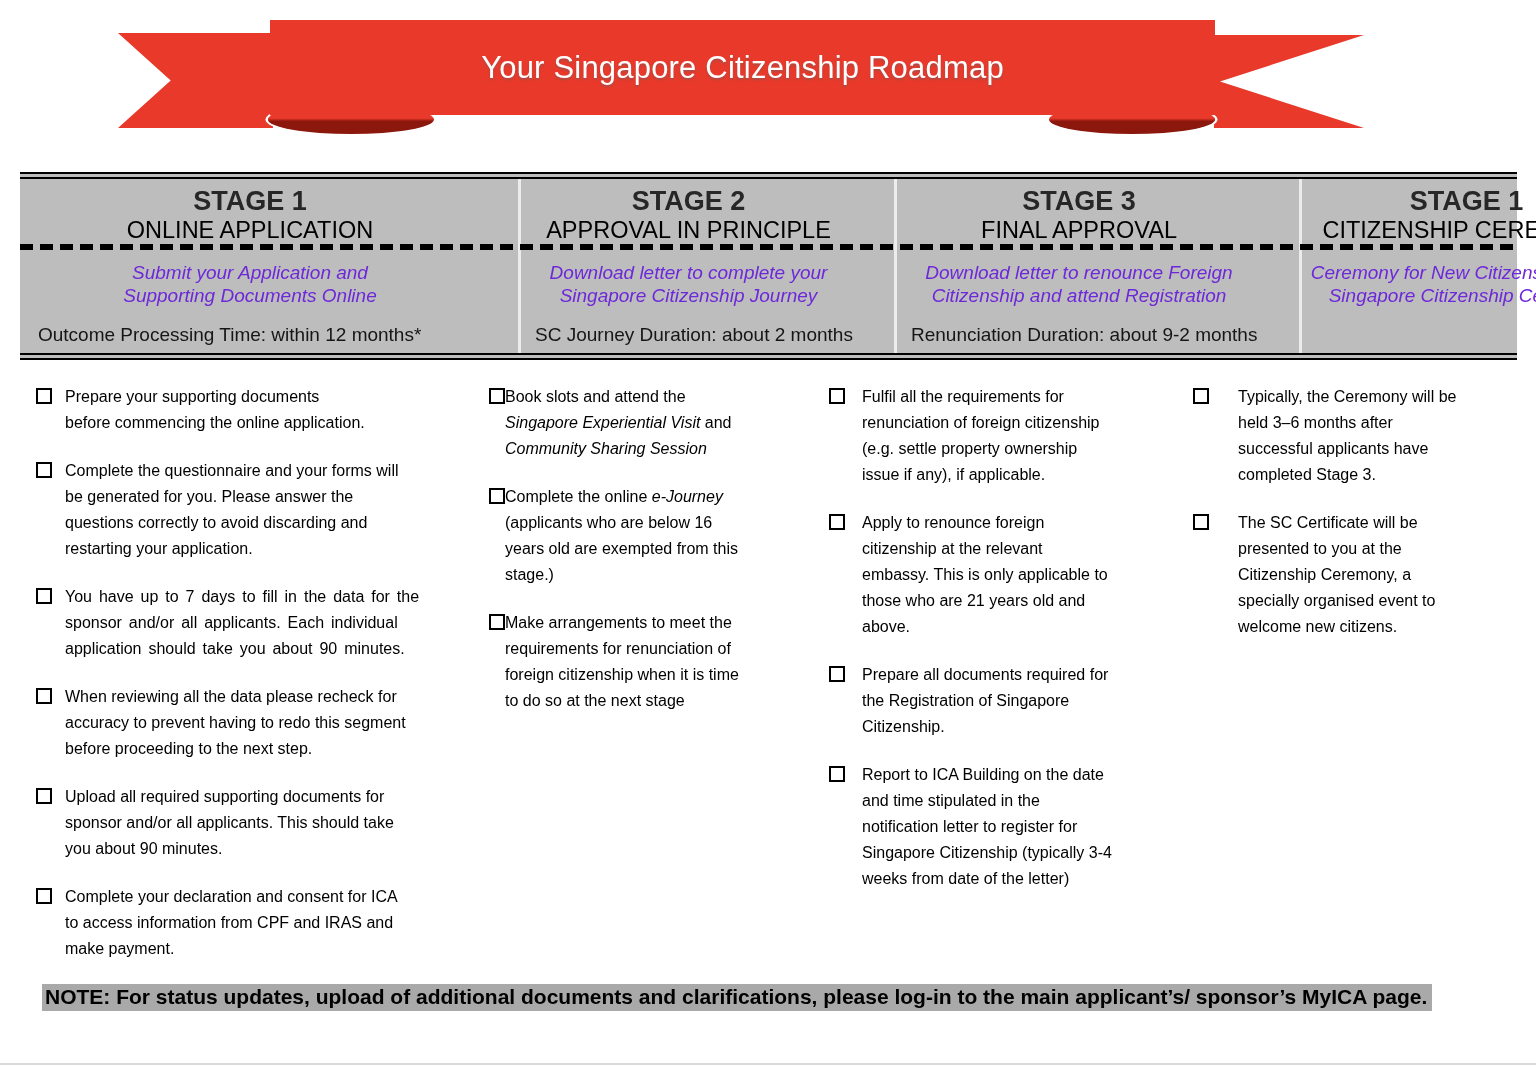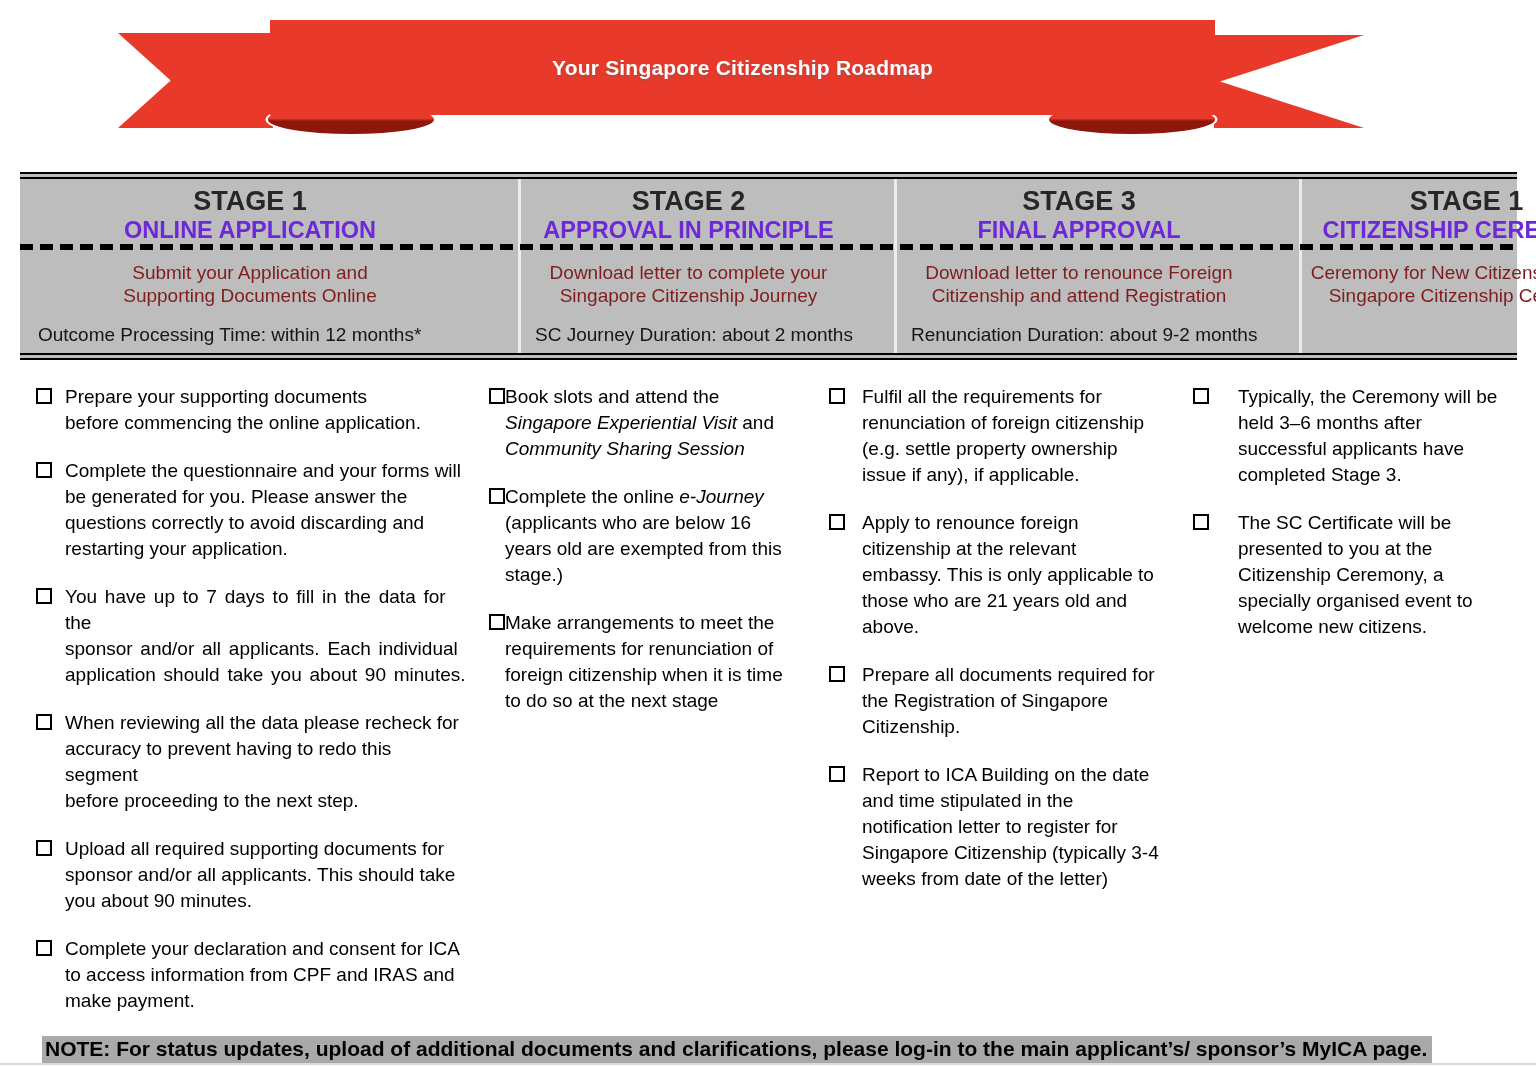--- a/index.html
+++ b/index.html
@@ -3,60 +3,60 @@
 <meta charset="utf-8">
 <style>
   html,body { margin:0; padding:0; background:#fff; }
   body { width:1536px; height:1067px; font-family:"Liberation Sans", sans-serif; color:#000; }
   .page { position:relative; width:1536px; height:1067px; overflow:hidden; background:#fff; }
 
   
   .ribbon { position:relative; height:152px; }
   .band { position:absolute; left:270px; top:20px; width:945px; height:95px;
           background:var(--red); z-index:3; display:flex; align-items:center; justify-content:center; }
-  .band .band-title { font-size:21px; font-weight:bold; color:#fff; letter-spacing:.2px;
+  .band .band-title { font-size:31px; font-weight:normal; color:#fff; letter-spacing:.2px;
           text-shadow:0 2px 2px rgba(100,100,100,.45); }
   .tail { position:absolute; background:var(--red); z-index:1; }
   .tail-left  { left:118px;  top:33px; width:155px; height:95px;
           clip-path:polygon(0 0, 100% 0, 100% 100%, 0 100%, 34% 50%); }
   .tail-right { left:1214px; top:35px; width:150px; height:93px;
           clip-path:polygon(0 0, 100% 0, 4% 50%, 100% 100%, 0 100%); }
   .fold { position:absolute; top:105px; width:166px; height:29px; border-radius:50%;
           background:linear-gradient(180deg, var(--red) 0 46%, var(--folddark) 56% 100%);
           box-shadow:0 0 0 2.5px #fff; z-index:2; }
   .fold-left { left:268px; } .fold-right { left:1049px; }
 
   
   .rtable { margin:20px 19px 0 20px; }
   .thead { position:relative; height:188px; box-sizing:border-box; background:var(--gray);
            border-top:7px double #000; border-bottom:7px double #000;
            display:grid; grid-template-columns:460px 338px 367px 332px;gap:38px; }
   .hcell { box-sizing:border-box; padding:5px 6px 5px; display:flex; flex-direction:column; text-align:center; }
   .hcell + .hcell { border-left:3px solid #ececec; }
   .hdr-top { height:63px; display:flex; flex-direction:column; justify-content:center; gap:3px; }
   .stage-label { font-size:27px; font-weight:bold; color:#272727; line-height:1.05; }
-  .stage-name  { font-size:23.5px; font-weight:bold; color:#6d28d9; line-height:1.1; }
+  .stage-name  { font-size:23.5px; font-weight:normal; color:#000000; line-height:1.1; }
   .dashline { position:absolute; left:0; right:0; top:65px; height:6px; z-index:2;
            background:repeating-linear-gradient(90deg,#000 0 13px, transparent 13px 20px); }
-  .hdr-desc { margin-top:14px; font-size:19px; color:#7f1d1d; line-height:1.22; white-space:pre-line; }
+  .hdr-desc { margin-top:14px; font-size:19px; color:#6d28d9; line-height:1.22; white-space:pre-line;font-style:italic; }
   .hdr-duration { margin-top:auto; font-size:19px; color:#161616; text-align:left; padding:0 0 2px 8px; white-space:nowrap; }
   .hcell.c0 .hdr-duration { padding-left:12px; }
 
   
   .tbody { display:grid; grid-template-columns:460px 338px 367px 332px;
            padding-top:24px; min-height:594px; box-sizing:border-box; align-items:start; }
   .bcell { box-sizing:border-box; }
   .bcell.c0 { padding-left:16px; padding-right:14px; }
   .bcell.c1 { padding-left:9px;  padding-right:8px; }
   .bcell.c2 { padding-left:11px; padding-right:6px; }
   .bcell.c3 { padding-left:8px;  padding-right:6px; }
   .item { display:flex; margin-bottom:22px; }
   .c0 .item { gap:13px; } .c1 .item { } .c2 .item { gap:17px; } .c3 .item { gap:29px; }
   .box { flex:none; width:12px; height:12px; border:2.5px solid #000; margin-top:4px; background:#fff; }
-  .itext { font-size:19px; line-height:26px; white-space:pre-line; }
+  .itext { font-size:16px; line-height:26px; white-space:pre-line; }
   .itext .it { font-style:italic; }
   .itext.wide { word-spacing:2.5px; }
 
   
   .note-row { padding-left:42px; }
   .note { display:inline-block; background:var(--notegray); font-weight:bold;
           font-size:21px; line-height:26px; padding:0 5px 1px 3px; }
   .bottom-rule { position:absolute; left:0; right:0; bottom:2px; border-top:2px solid #dadada; }
 </style>
 </head>

